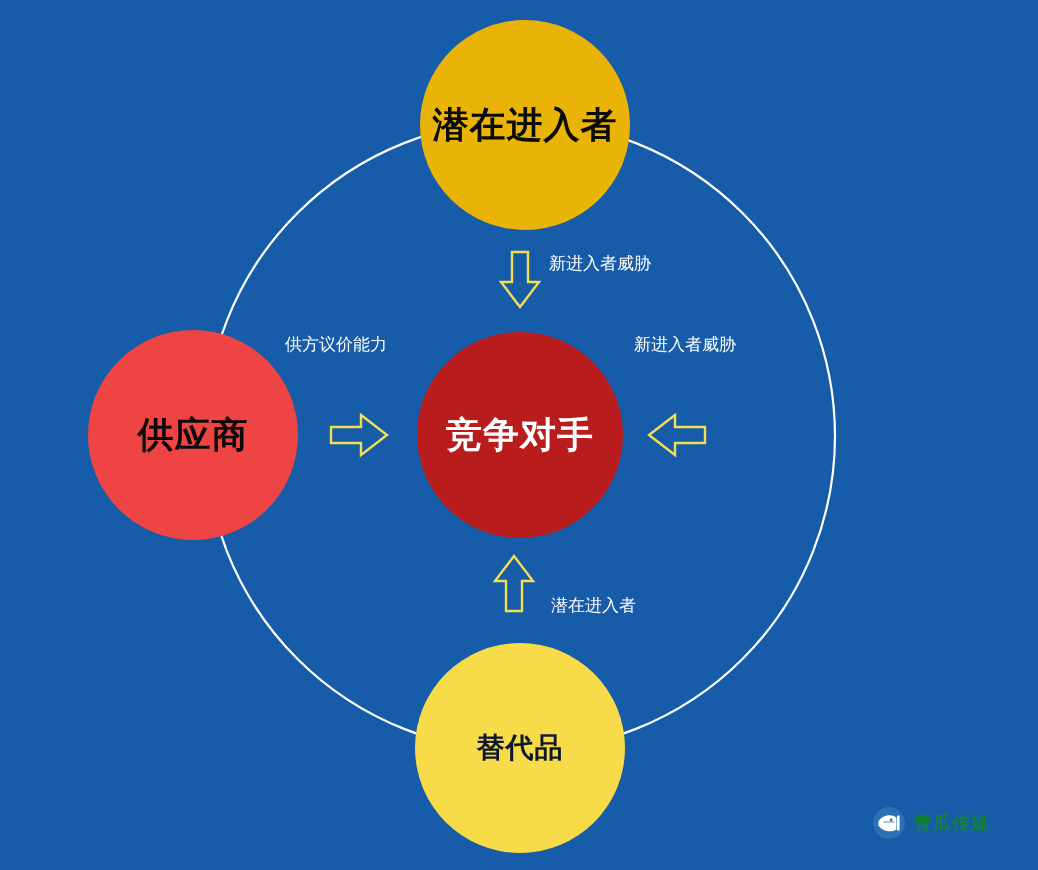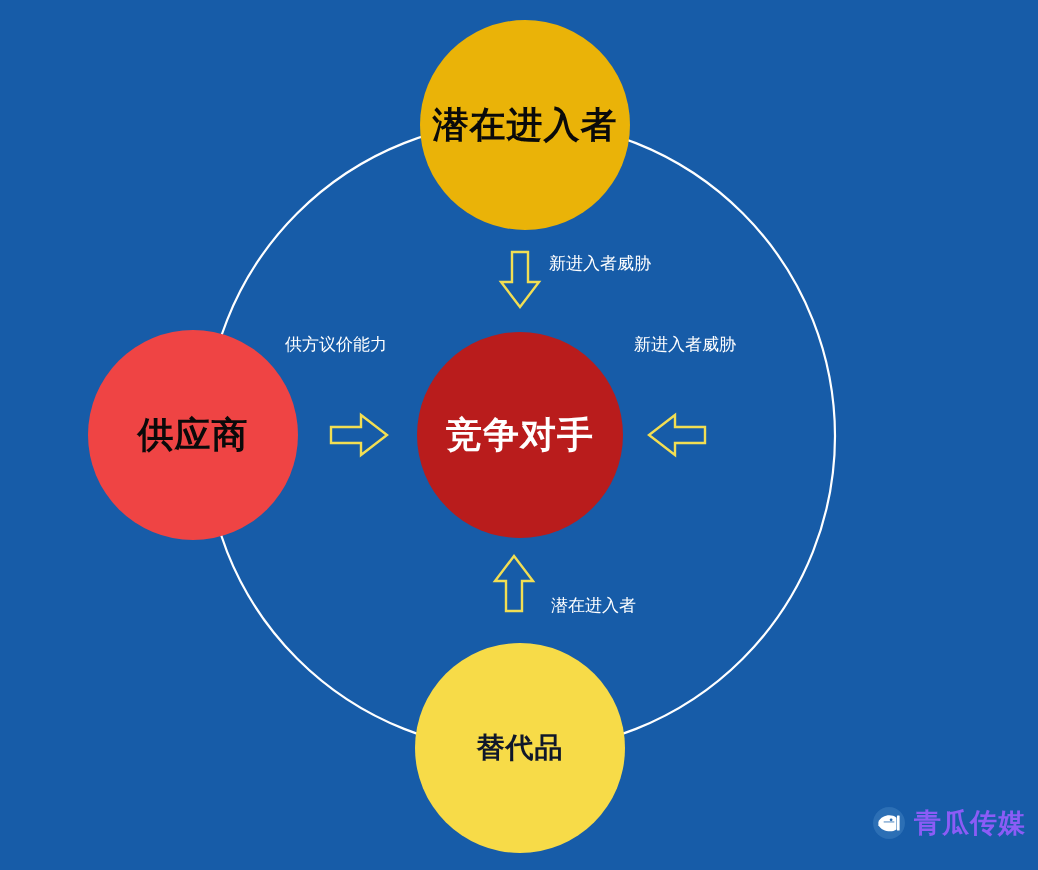--- a/index.html
+++ b/index.html
@@ -113,22 +113,22 @@
     display: flex;
     align-items: center;
     gap: 8px;
   }
   #watermark-mark {
     width: 34px;
     height: 34px;
     flex: 0 0 auto;
   }
   #watermark-text {
-    color: #8b5cf6;
-    font-size: 27px;
+    color: #15803d;
+    font-size: 18px;
     font-weight: bold;
     letter-spacing: 1px;
     white-space: nowrap;
     line-height: 1;
   }
 </style>
 </head>
 <body>
 
 <div id="canvas">

